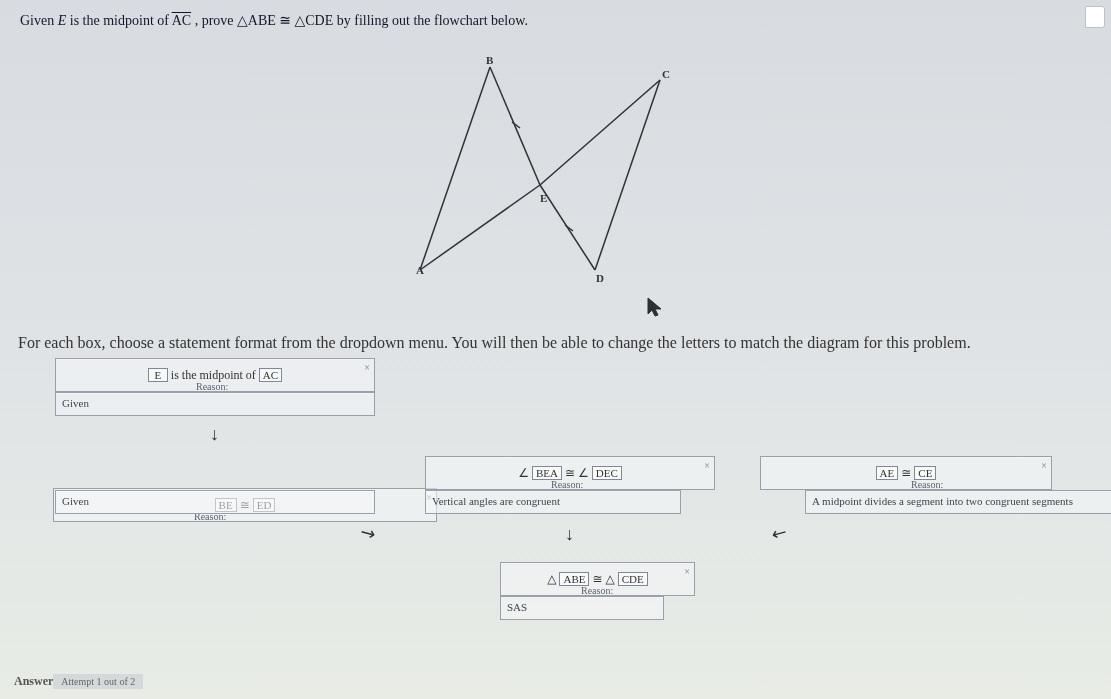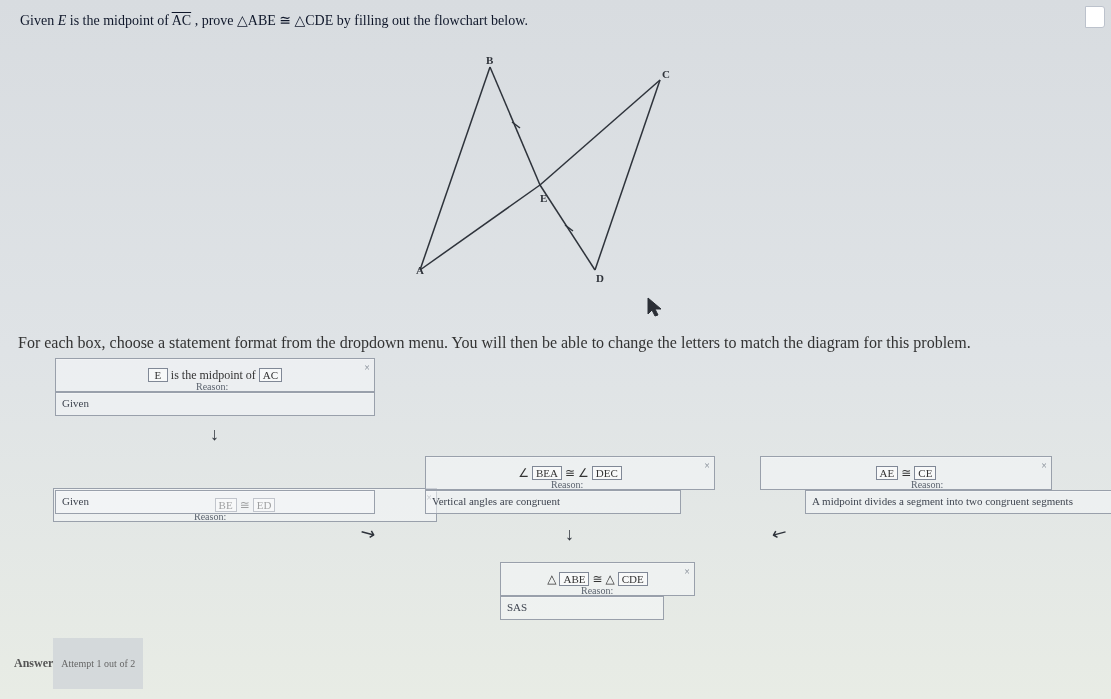--- a/index.html
+++ b/index.html
@@ -24,21 +24,21 @@
   display: inline-block; border: 1px solid #808896; padding: 0 3px; min-width: 20px;
   text-align: center; background: rgba(255,255,255,.6); font-size: 11px;
 }
 .rlabel { position: absolute; font-size: 10px; color: #5b636e; }
 .xbtn { position: absolute; right: 4px; top: 3px; font-size: 10px; color: #7a828d; cursor: pointer; }
 .arrow { position: absolute; font-size: 18px; color: #2d323a; }
 .answer-row {
   position: absolute; bottom: 10px; left: 14px; font-size: 12px; color: #555;
   display: flex; align-items: center; 
 }
-.attempt { background: rgba(200,205,212,.6); padding: 20px 8px; font-size: 10px; color: #666; }
+.attempt { background: rgba(200,205,212,.6); padding: 2px 8px; font-size: 10px; color: #666; }
 .corner { position: absolute; top: 6px; right: 6px; width: 20px; height: 22px;
   background: #fff; border: 1px solid #bcc2cc; border-radius: 0 3px 3px 0; }
 .vlabel { position: absolute; font-size: 11px; font-weight: bold; color: #2f333a; }
 .cursor { position: absolute; }
 </style>
 </head>
 <body>
 
 <div class="corner"></div>
 

